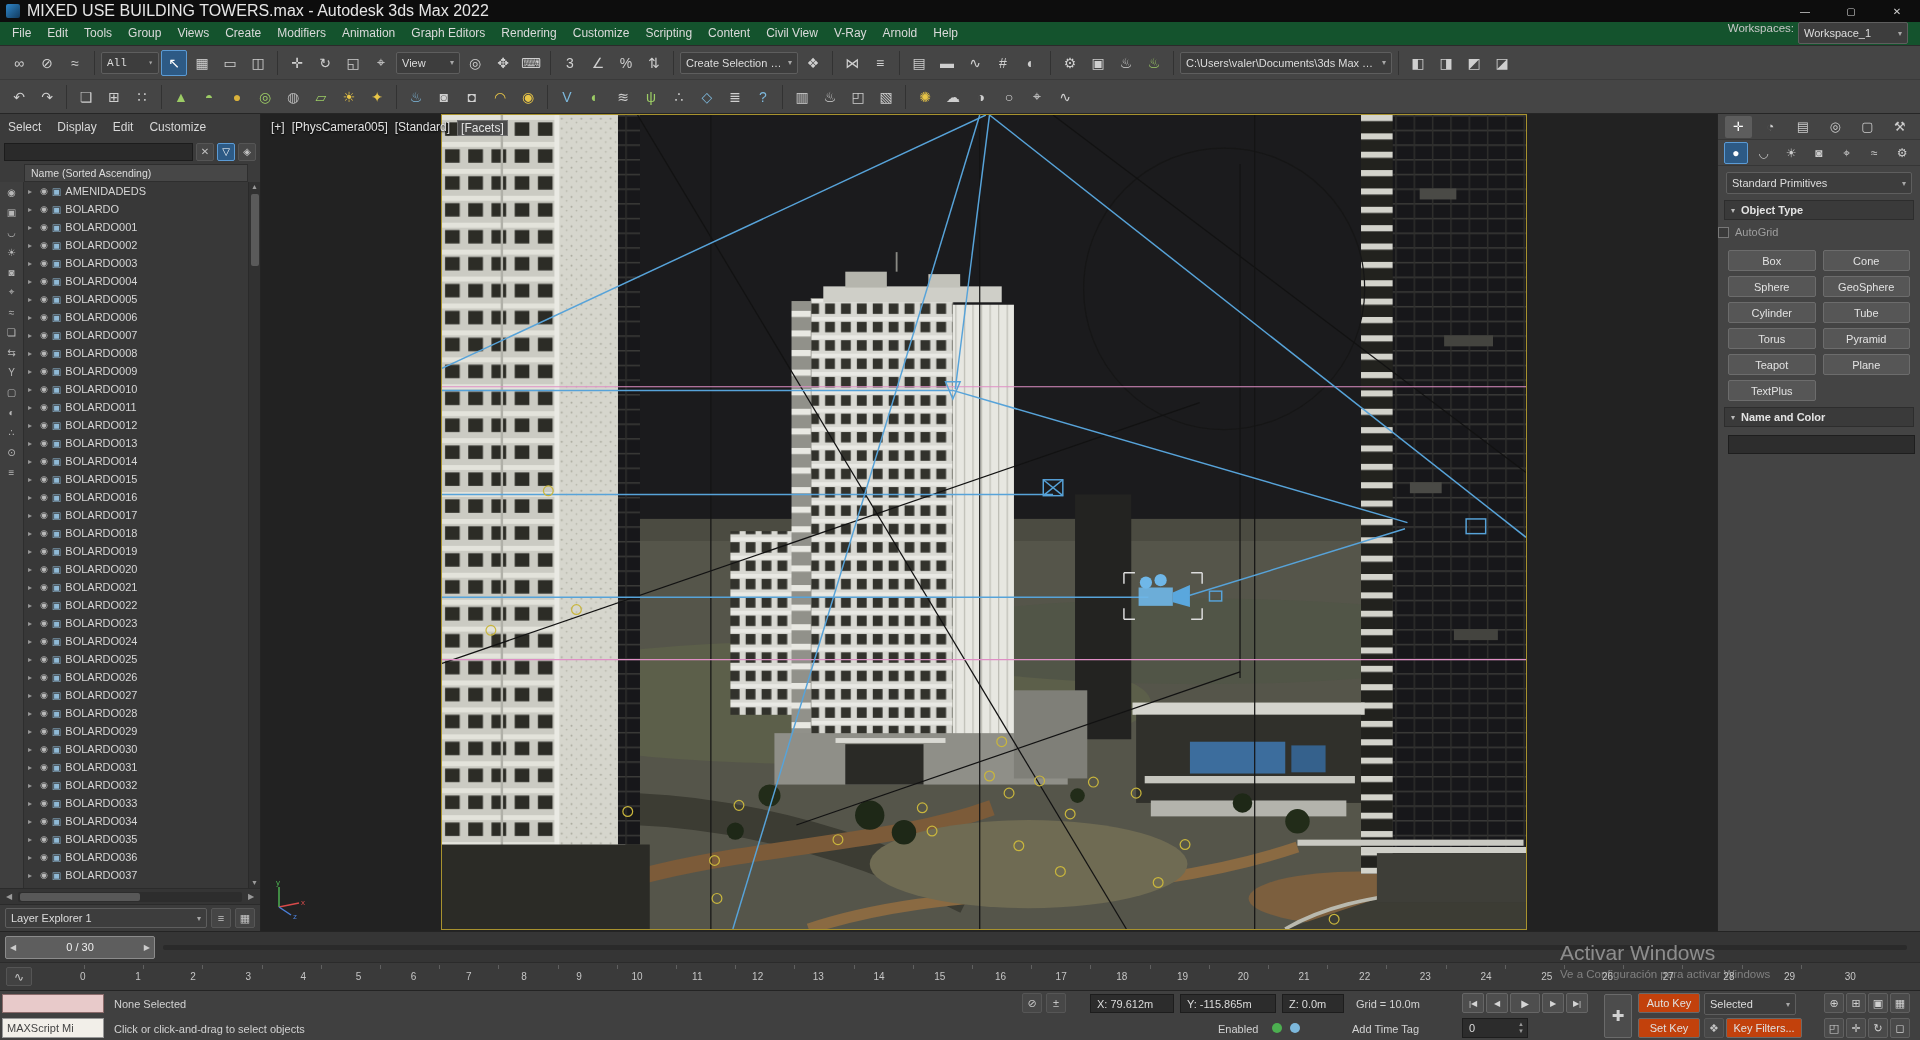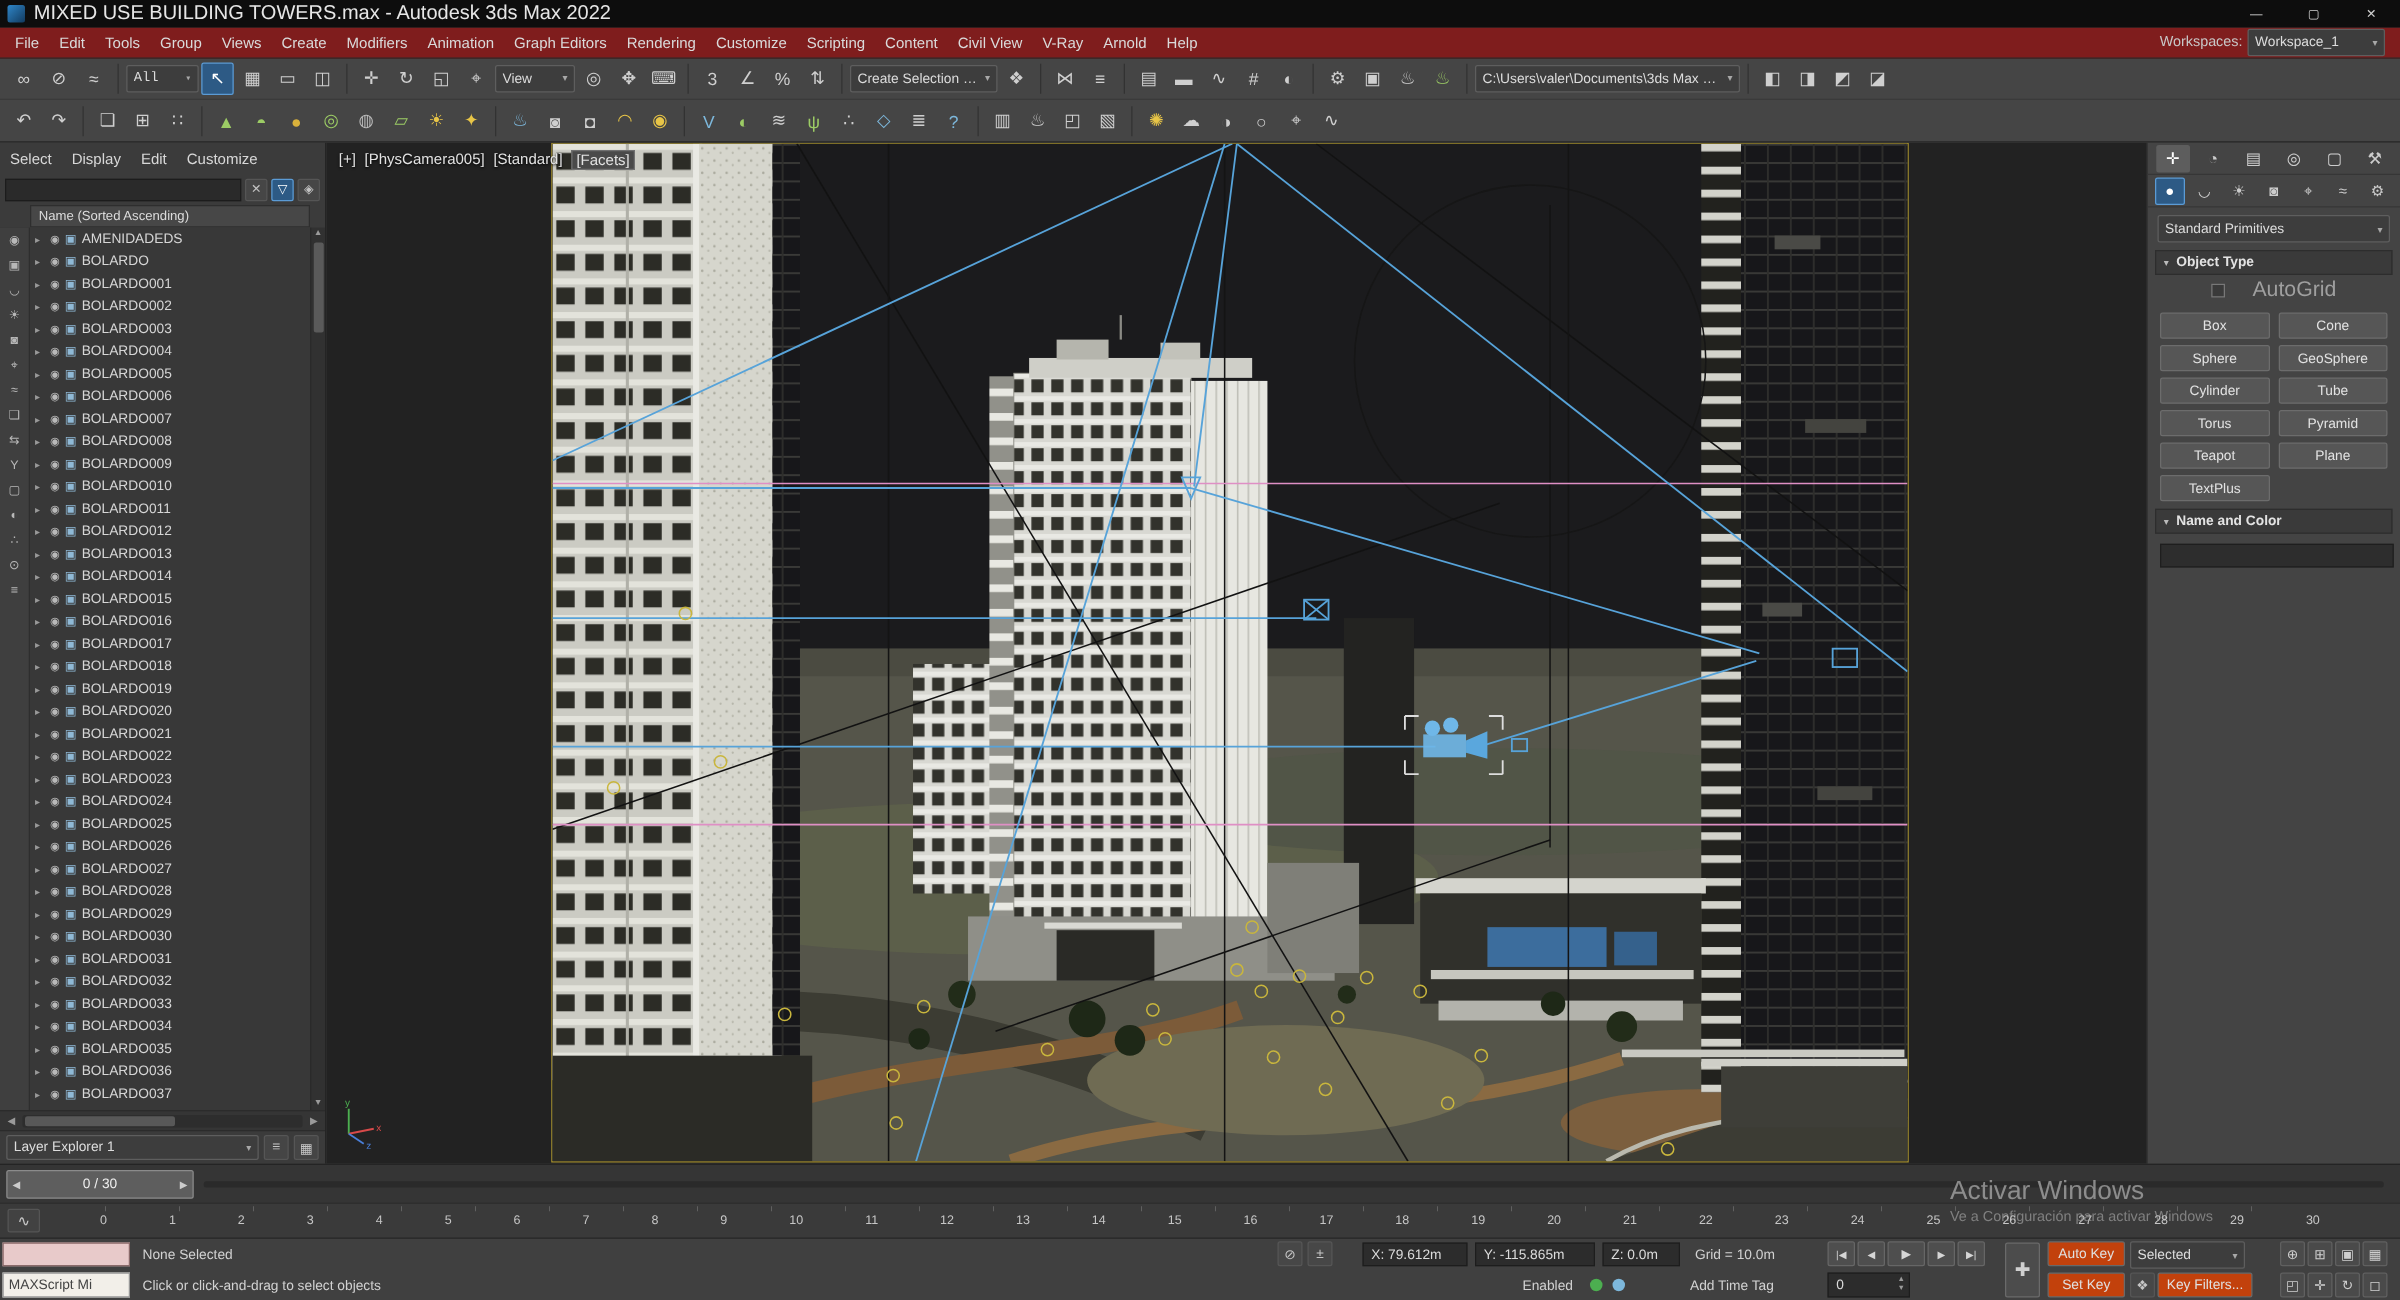--- a/index.html
+++ b/index.html
@@ -11,22 +11,22 @@
   .titlebar{position:absolute;top:0;left:0;right:0;height:22px;background:#0d0d0d;
     display:flex;align-items:center;padding-left:6px;z-index:30}
   .applogo{width:14px;height:14px;border-radius:2px;margin-right:7px;
     background:linear-gradient(135deg,#2f86c8,#123a5e)}
   .apptitle{font-size:16px;color:#e6e6e6}
   .winbtns{margin-left:auto;display:flex;height:22px}
   .winbtn{width:46px;height:22px;display:flex;align-items:center;justify-content:center;
     color:#d0d0d0;font-size:10px}
 
   
-  .menubar{position:absolute;top:22px;left:0;right:0;height:24px;background:#7f1d1d;
-    border-bottom:1px solid #2b2b2b;display:flex;align-items:center;padding:12px 4px;z-index:29}
+  .menubar{position:absolute;top:22px;left:0;right:0;height:24px;background:#14532d;
+    border-bottom:1px solid #2b2b2b;display:flex;align-items:flex-start;padding:0 4px;z-index:29}
   .menuitem{padding:0 8px;font-size:12px;color:#dadada;line-height:23px}
   .wslabel{margin-left:auto;color:#c8c8c8;font-size:11.5px;padding-right:4px}
 
   
   .tbar{position:absolute;left:0;right:0;background:#454545;display:flex;align-items:center;
     padding-left:6px;gap:2px;z-index:28}
   #tb1{top:46px;height:34px;border-bottom:1px solid #3a3a3a}
   #tb2{top:80px;height:34px;border-bottom:1px solid #262626}
   .tbi{width:26px;height:26px;display:flex;align-items:center;justify-content:center;
     color:#cfcfcf;font-size:14px;border:1px solid transparent;border-radius:2px;flex:none}
@@ -100,22 +100,22 @@
   .cptab.active{background:#5d5d5d;color:#fff}
   .cpcat{width:24px;height:22px;display:flex;align-items:center;justify-content:center;
     font-size:12px;color:#cccccc;border-radius:2px}
   .cpcat.active{background:#2d5a85;border:1px solid #5b9bd5;color:#fff}
   .cpcombo{margin:6px 8px 2px;height:22px;display:flex}
   .cpcombo .combo{flex:1}
   .rollout{margin:6px 6px 0;background:#3a3a3a;border:1px solid #2d2d2d;height:20px;
     display:flex;align-items:center;padding:0 6px;gap:6px;font-size:11px;font-weight:bold;
     color:#e3e3e3}
   .rollarrow{font-size:8px;color:#bbbbbb}
-  .autogrid{height:24px;display:flex;align-items:center;justify-content:center;gap:22px;
-    color:#9f9f9f;font-size:17px}
+  .autogrid{height:24px;display:flex;align-items:center;justify-content:flex-start;gap:6px;
+    color:#9f9f9f;font-size:11px}
   .checkbox{width:11px;height:11px;background:#3a3a3a;border:1px solid #787878}
   .primgrid{display:grid;grid-template-columns:1fr 1fr;gap:5px 7px;margin:6px 10px}
   .pbtn{height:21px;background:#565656;border:1px solid #6c6c6c;border-radius:2px;
     display:flex;align-items:center;justify-content:center;font-size:11px;color:#e2e2e2}
   .namerow{display:flex;align-items:center;gap:6px;margin:8px 10px}
   .namerow input{flex:1;height:19px;background:#2d2d2d;border:1px solid #1e1e1e;
     color:#dddddd;outline:none;padding:0 4px}
 
   
   .timeslider{position:absolute;left:0;right:0;top:931px;height:31px;background:#353535;

